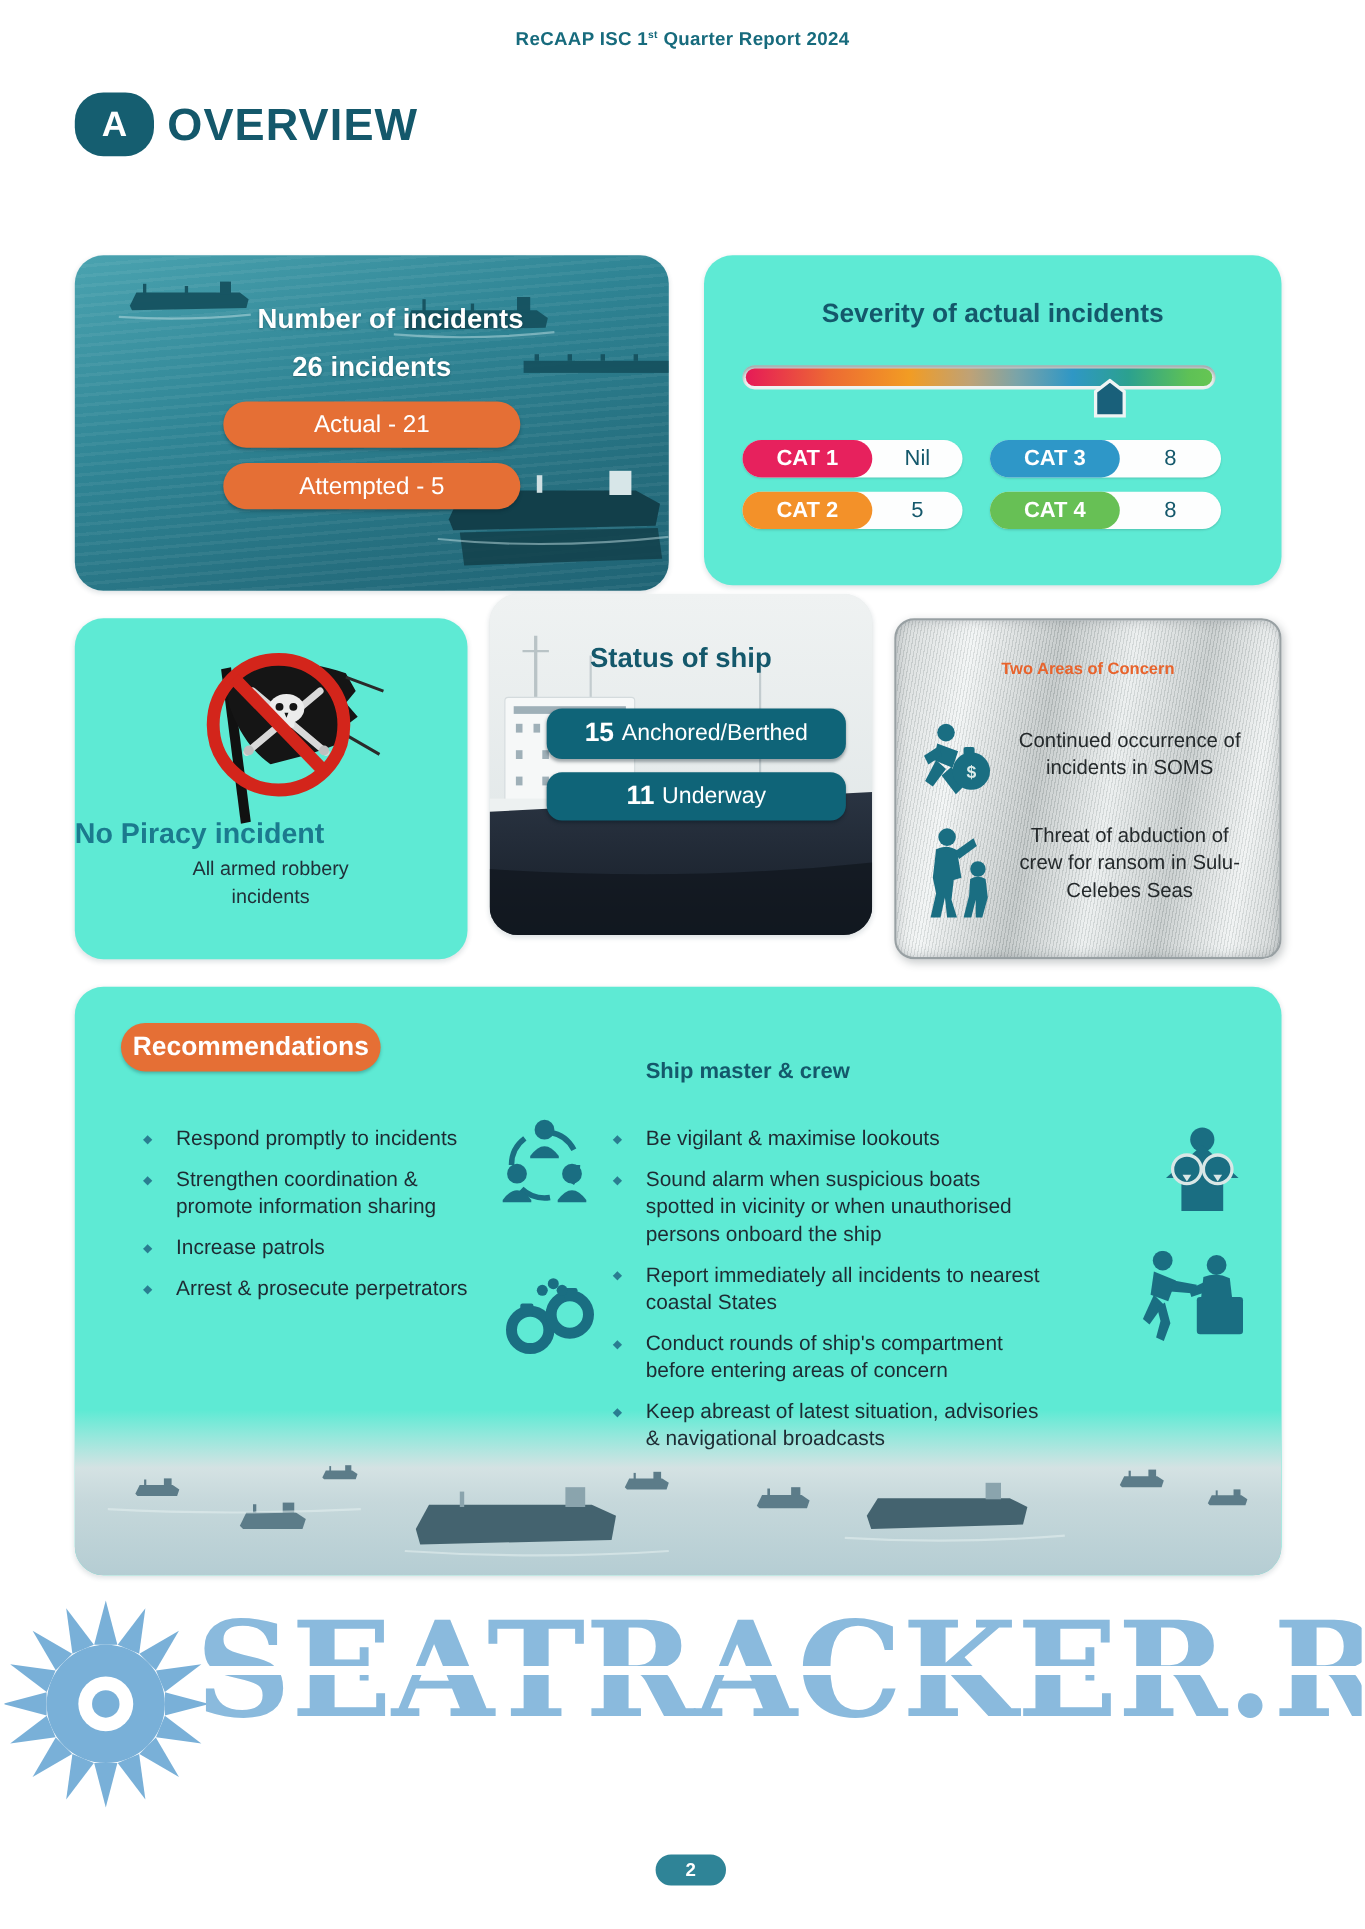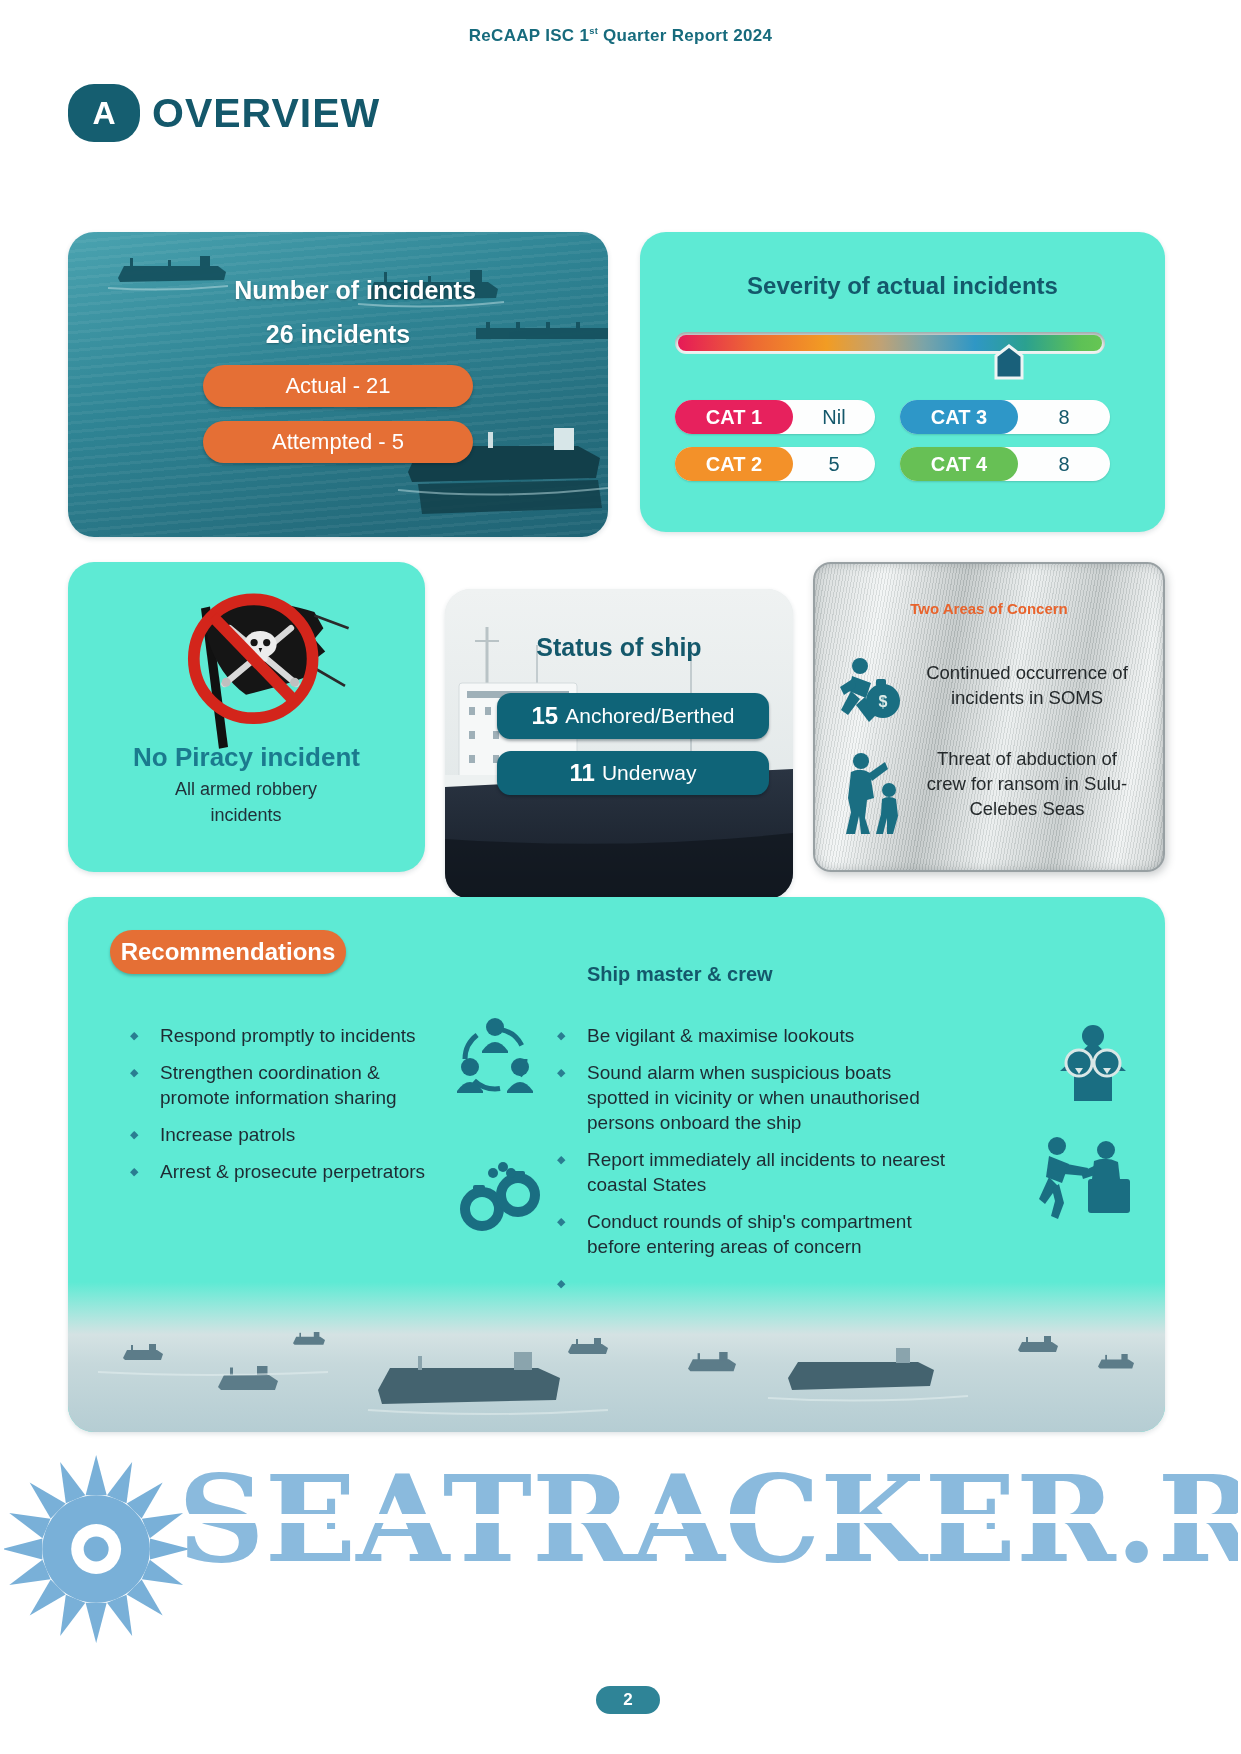--- a/index.html
+++ b/index.html
@@ -45,24 +45,24 @@
   .cat-row.r1{top:168px;} .cat-row.r2{top:215px;}
   .cat-val-pill{position:absolute;inset:0;background:#fdfefe;border-radius:17px;box-shadow:0 1px 2px rgba(0,0,0,.15);}
   .cat-chip{position:absolute;left:0;top:0;bottom:0;width:118px;border-radius:17px;color:#fff;
      font-size:20px;font-weight:bold;display:flex;align-items:center;justify-content:center;}
   .cat-val{position:absolute;left:118px;right:0;top:0;bottom:0;display:flex;align-items:center;justify-content:center;
      color:#14586b;font-size:20px;}
 
   
   #card-piracy{left:68px;top:562px;width:357px;height:310px;}
   .flag-wrap{position:absolute;left:58px;top:14px;width:240px;height:180px;}
-  .nopiracy-title{position:absolute;top:180px;left:0;width:100%;text-align:center;color:#1b7a8e;font-size:26px;font-weight:bold;}
+  .nopiracy-title{position:absolute;top:180px;left:0;width:100%;color:#1b7a8e;font-size:26px;font-weight:bold;}
   .nopiracy-sub{position:absolute;top:214px;left:78px;width:200px;text-align:center;color:#20313a;font-size:18px;line-height:26px;}
 
-  #card-status{left:445px;top:589px;width:348px;height:310px;overflow:hidden;background:#e8ecec;}
+  #card-status{left:445px;top:540px;width:348px;height:310px;overflow:hidden;background:#e8ecec;}
   .status-title{position:absolute;top:44px;left:0;width:100%;text-align:center;color:#14586b;font-size:25px;font-weight:bold;}
   .status-pill{position:absolute;left:52px;width:272px;background:#0f6478;border-radius:14px;color:#fff;
      display:flex;align-items:center;justify-content:center;box-shadow:0 2px 3px rgba(0,20,30,.35);}
   .status-pill.sp1{top:104px;height:46px;} .status-pill.sp2{top:162px;height:44px;}
   .status-pill .count{font-size:24px;font-weight:bold;margin-right:7px;}
   .status-pill .slabel{font-size:21px;}
 
   #card-concern{left:813px;top:562px;width:352px;height:310px;border-radius:18px;border:2px solid #98a0a3;box-sizing:border-box;
      background:
        repeating-linear-gradient(100deg,rgba(255,255,255,.22) 0 2px,rgba(110,120,120,.16) 2px 3px),
@@ -362,20 +362,21 @@
       <div class="rec-item">
         <span class="rec-bullet">◆</span>
         <span class="rec-text">Report immediately all incidents to nearest coastal States</span>
       </div>
       <div class="rec-item">
         <span class="rec-bullet">◆</span>
         <span class="rec-text">Conduct rounds of ship's compartment before entering areas of concern</span>
       </div>
       <div class="rec-item">
         <span class="rec-bullet">◆</span>
+        <span class="rec-text">Keep abreast of latest situation, advisories &amp; navigational broadcasts</span>
       </div>
     </div>
 
     <svg class="side-icon" style="left:387px;top:120px" width="80" height="86" viewBox="0 0 80 86">
       <circle cx="40" cy="42" r="30" fill="none" stroke="#1a6e82" stroke-width="5" stroke-dasharray="28 24" stroke-dashoffset="10"></circle>
       <g fill="#1a6e82">
         <circle cx="40" cy="10" r="9"></circle>
           <path d="M27 34 Q40 16 53 34 L53 36 L27 36 Z"></path>
         <circle cx="15" cy="50" r="9"></circle>
           <path d="M2 74 Q15 56 28 74 L28 76 L2 76 Z"></path>

